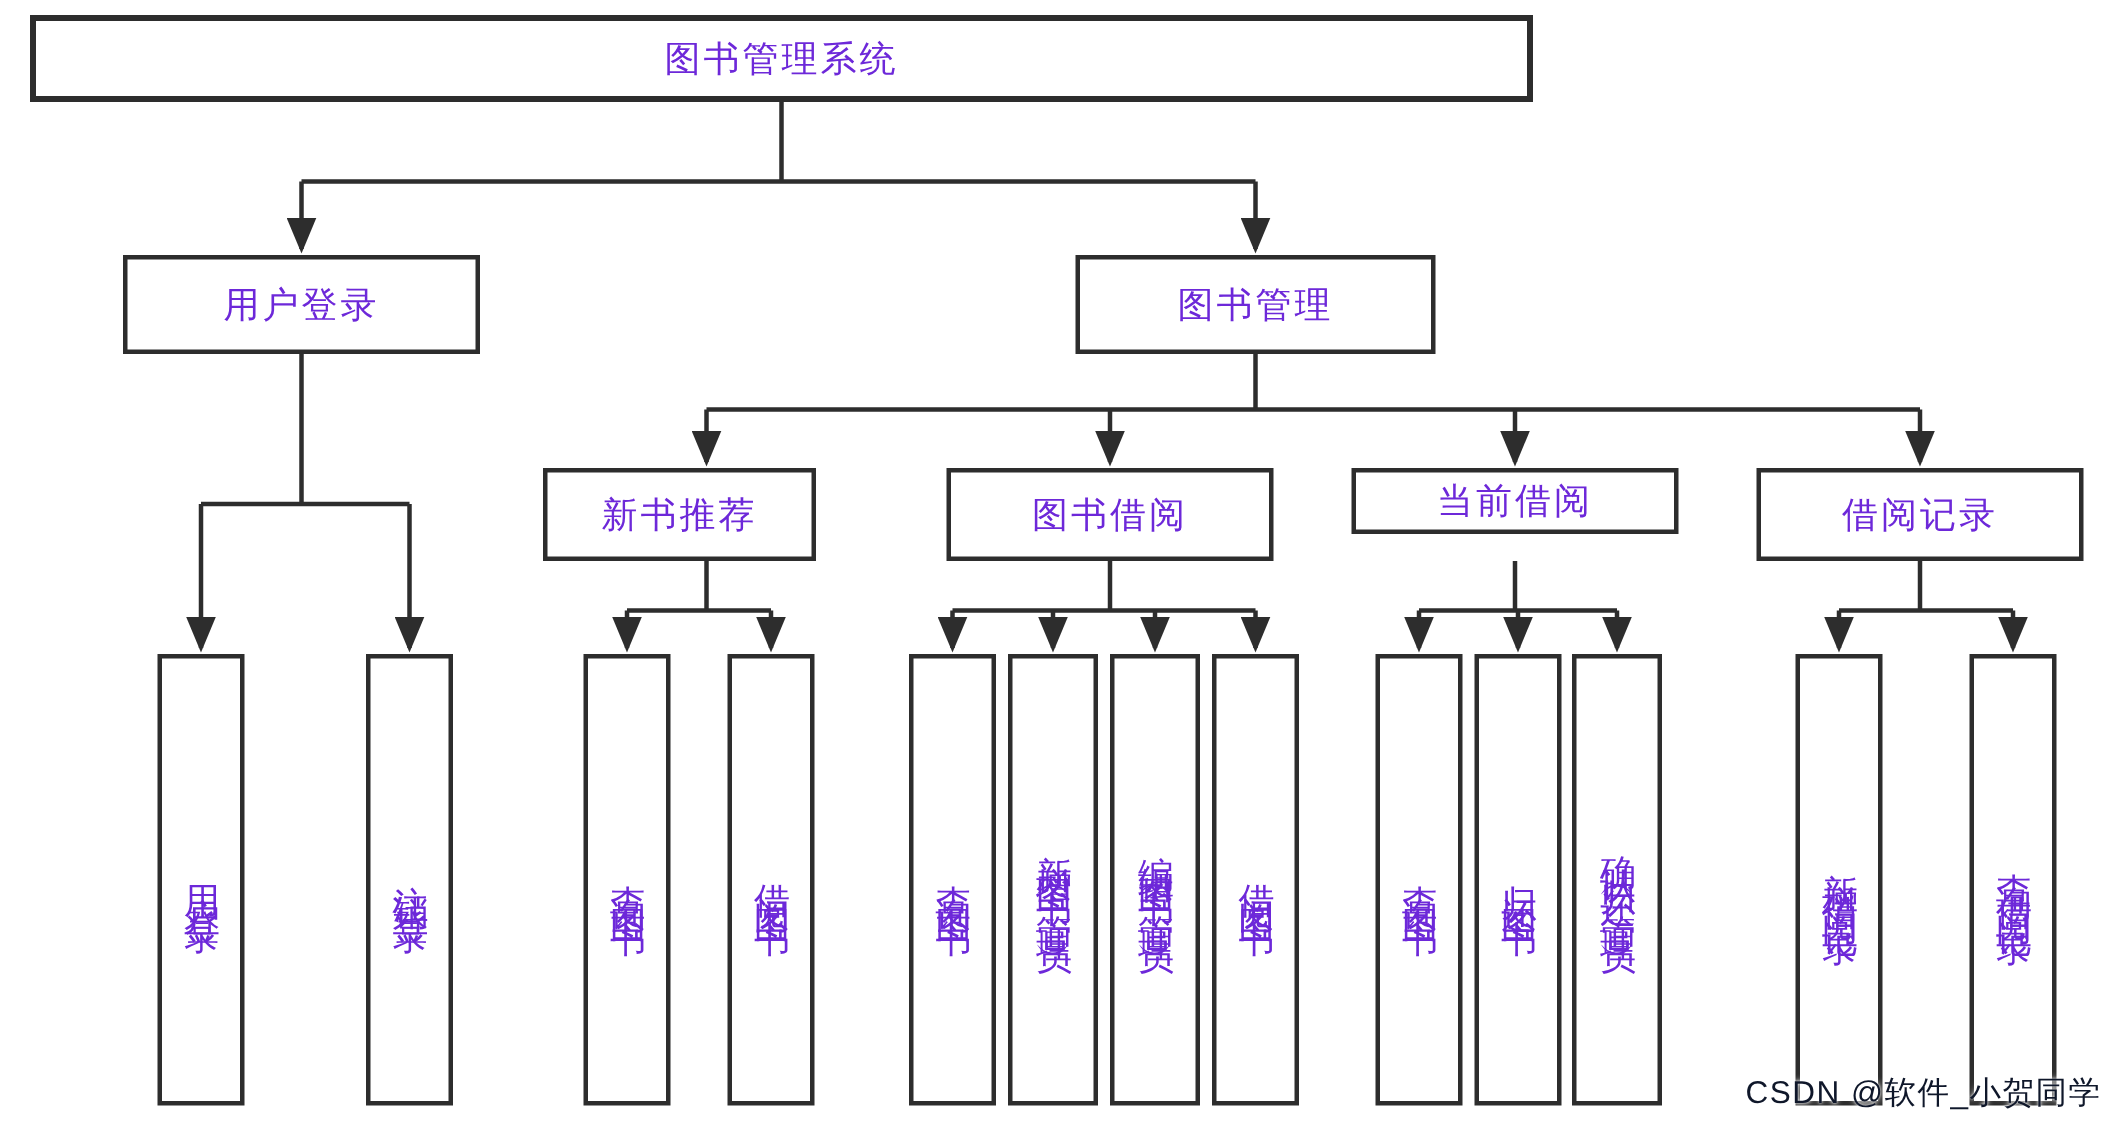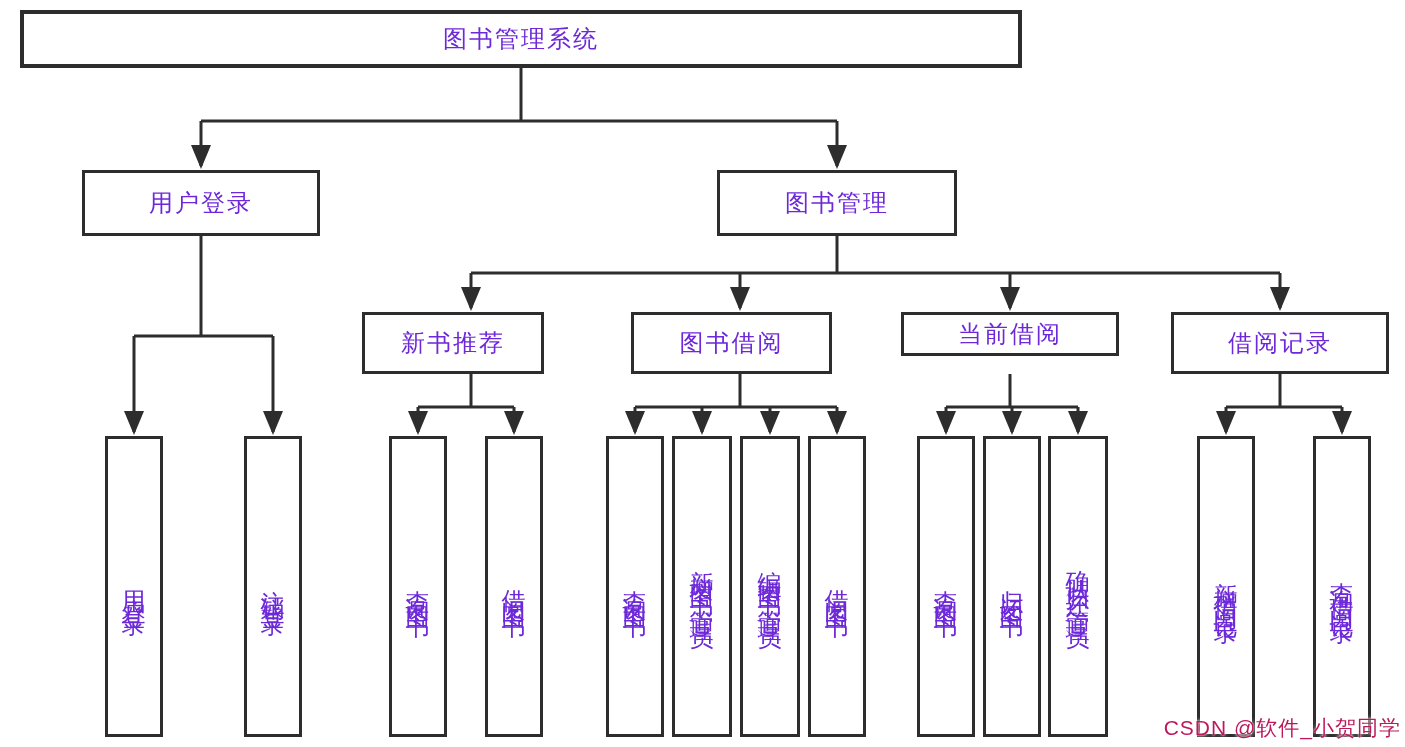--- a/index.html
+++ b/index.html
@@ -40,21 +40,21 @@
     letter-spacing: 8px;
     line-height: 1.05;
     white-space: nowrap;
   }
   .watermark {
     position: absolute;
     right: 4px;
     bottom: 5px;
     z-index: 2;
     font-size: 21px;
-    color: #be185d;
+    color: #0f172a;
     letter-spacing: 1px;
     text-shadow: 0 0 2px #ffffff, 0 0 4px #ffffff;
     white-space: nowrap;
   }
 </style>
 </head>
 <body>
 
 <div class="canvas">
 
@@ -127,21 +127,21 @@
   <div class="box" style="left:82px; top:170px; width:238px; height:66px;">
     <span class="hlabel">用户登录</span>
   </div>
   <div class="box" style="left:717px; top:170px; width:240px; height:66px;">
     <span class="hlabel">图书管理</span>
   </div>
 
   <div class="box" style="left:362px; top:312px; width:182px; height:62px;">
     <span class="hlabel">新书推荐</span>
   </div>
-  <div class="box" style="left:631px; top:312px; width:201px; height:62px;">
+  <div class="box" style="left:631px; top:312px; width:218px; height:62px;">
     <span class="hlabel">图书借阅</span>
   </div>
   <div class="box" style="left:901px; top:312px; width:218px; height:44px;">
     <span class="hlabel">当前借阅</span>
   </div>
   <div class="box" style="left:1171px; top:312px; width:218px; height:62px;">
     <span class="hlabel">借阅记录</span>
   </div>
 
   <div class="box vbox" style="left:105px; top:436px; width:58px; height:301px;">

